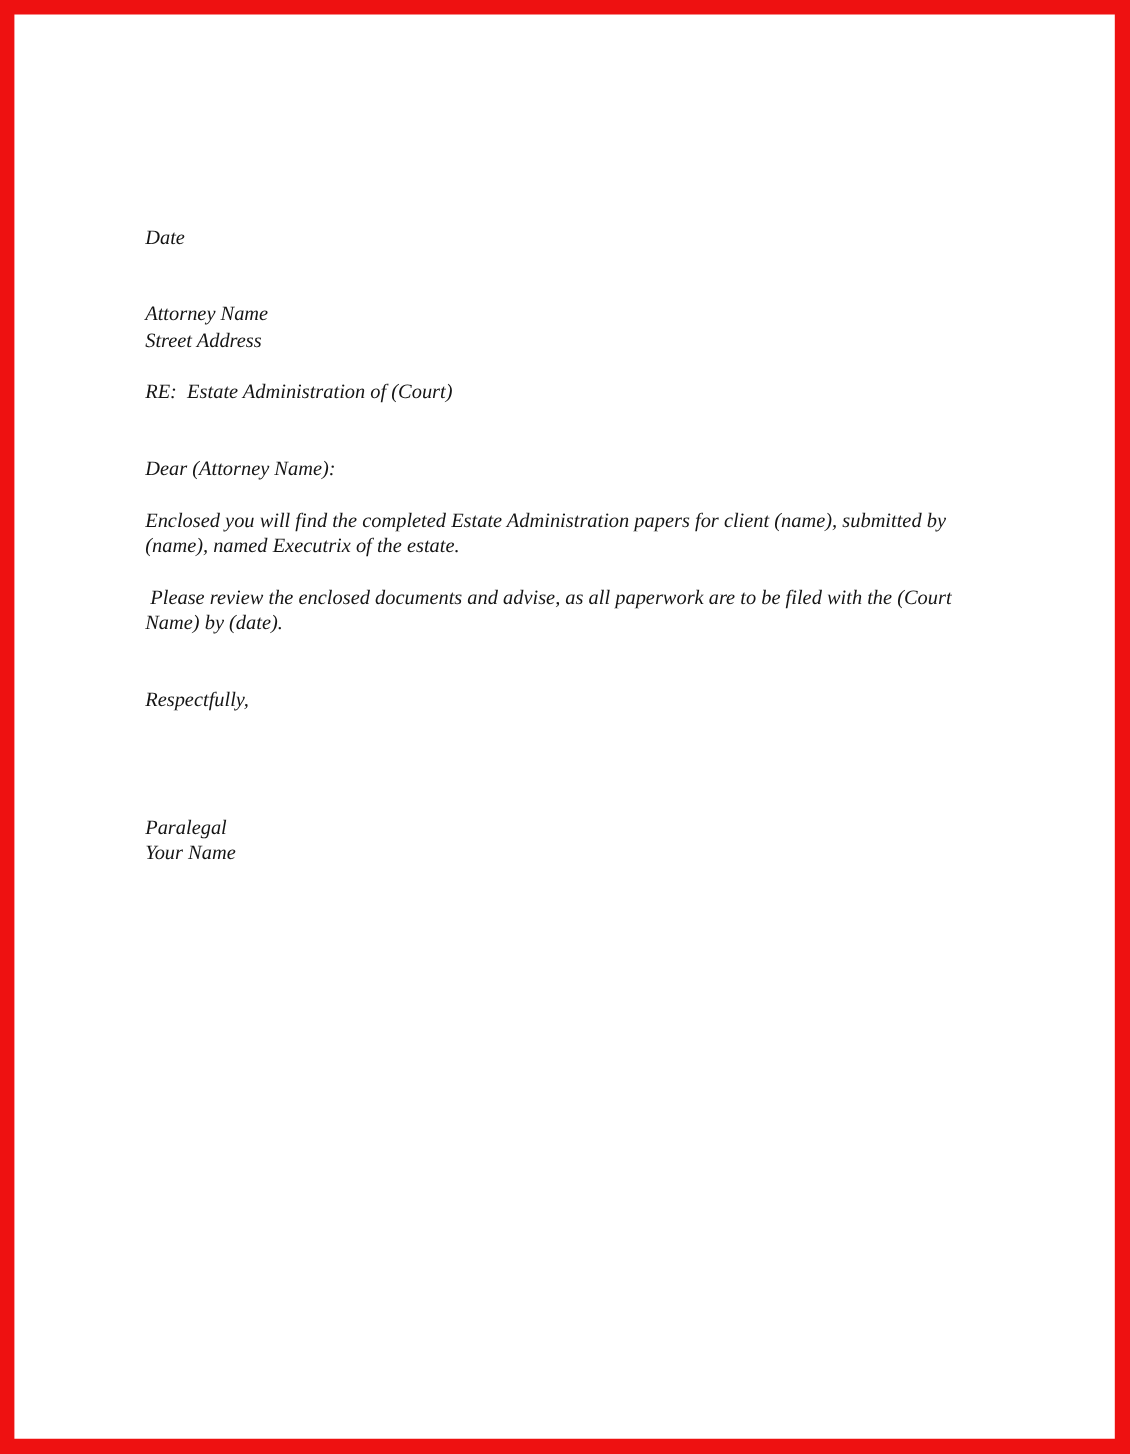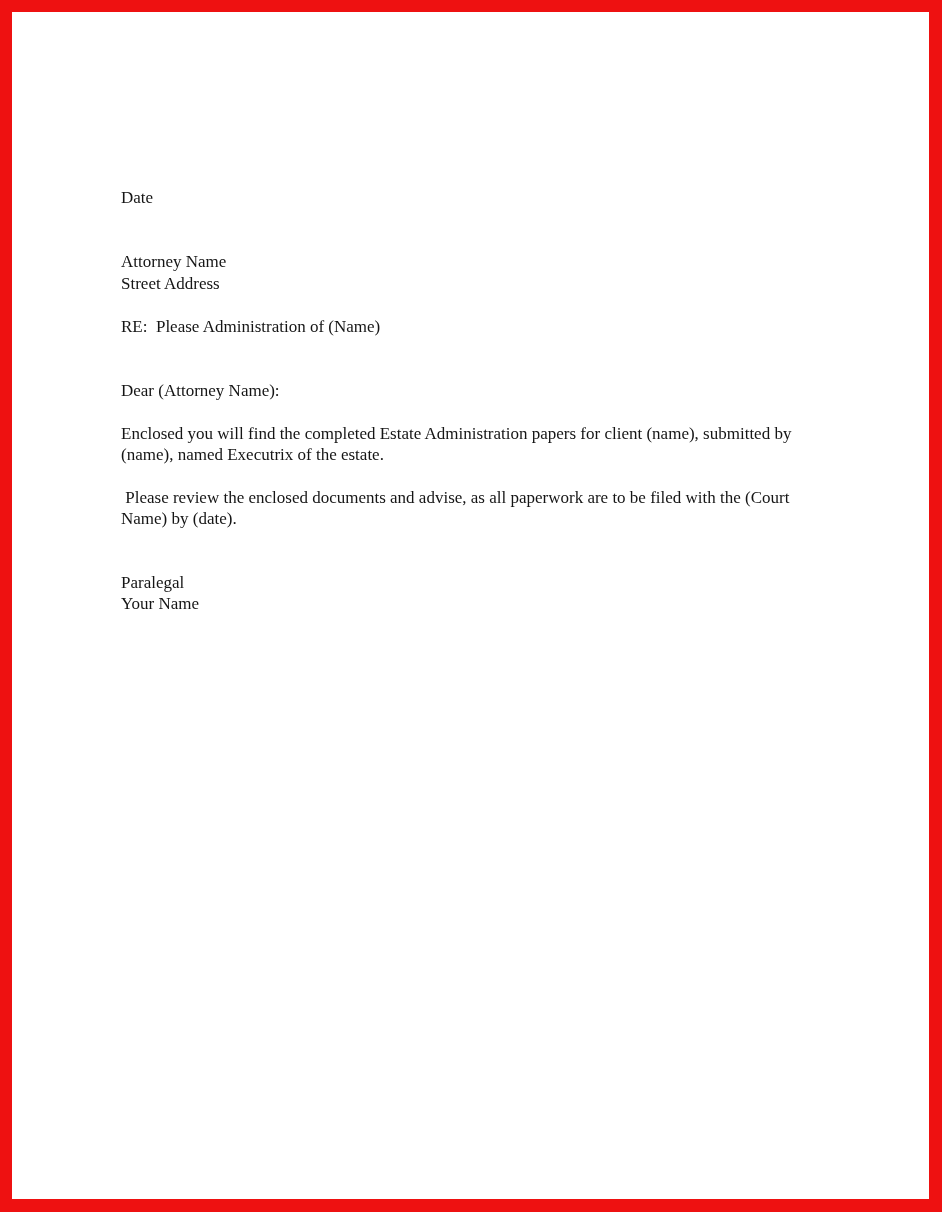--- a/index.html
+++ b/index.html
@@ -16,20 +16,21 @@
     height: 1212px;
     border-style: solid;
     border-width: 12px 13px 13px 12px;
     background: #ffffff;
   }
   .letter-body {
     padding: 175px 60px 0 109px;
     font-size: 17px;
     line-height: 21.4px;
     color: #151515;
+    font-style: italic;
   }
   .line, .para {
     white-space: pre-wrap;
   }
   .date-line { margin-bottom: 43px; }
   .recipient-block { margin-bottom: 22px; }
   .subject-line { margin-bottom: 42px; }
   .salutation { margin-bottom: 22px; margin-top: 36px; }
   .para { max-width: 700px; }
   .para-1 { margin-bottom: 21px; }
@@ -42,28 +43,29 @@
 <div class="page-frame" id="page-frame" style="border-color: rgb(238, 17, 17); background: rgb(255, 255, 255);">
   <div class="letter-body" style="color: rgb(21, 21, 21);">
 
     <div class="line date-line">Date</div>
 
     <div class="recipient-block">
       <div class="line">Attorney Name</div>
       <div class="line">Street Address</div>
     </div>
 
-    <div class="line subject-line">RE:  Please Administration of (Name)</div>
+    <div class="line subject-line">RE:  Estate Administration of (Court)</div>
 
     <div class="line salutation">Dear (Attorney Name):</div>
 
     <div class="para para-1">Enclosed you will find the completed Estate Administration papers for client (name), submitted by (name), named Executrix of the estate.</div>
 
     <div class="para para-2"> Please review the enclosed documents and advise, as all paperwork are to be filed with the (Court Name) by (date).</div>
 
+    <div class="line closing">Respectfully,</div>
 
     <div class="signature-block">
       <div class="line">Paralegal</div>
       <div class="line">Your Name</div>
     </div>
 
   </div>
 </div>
 
 </body></html>

